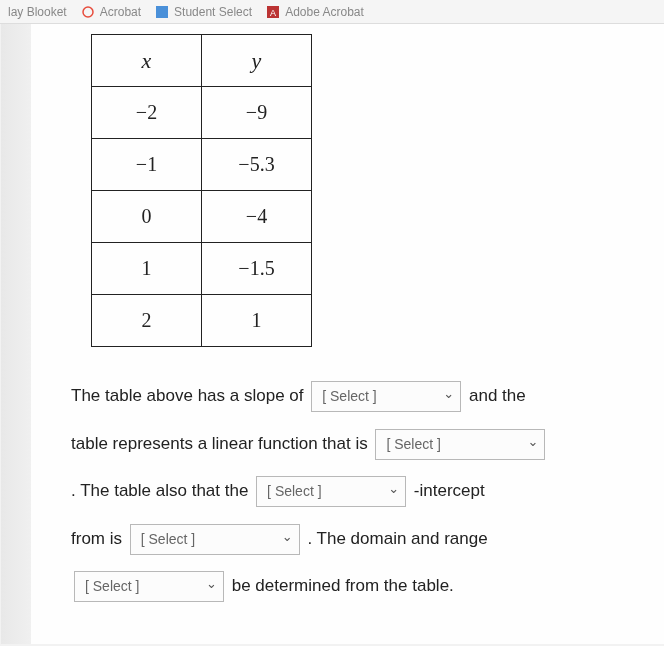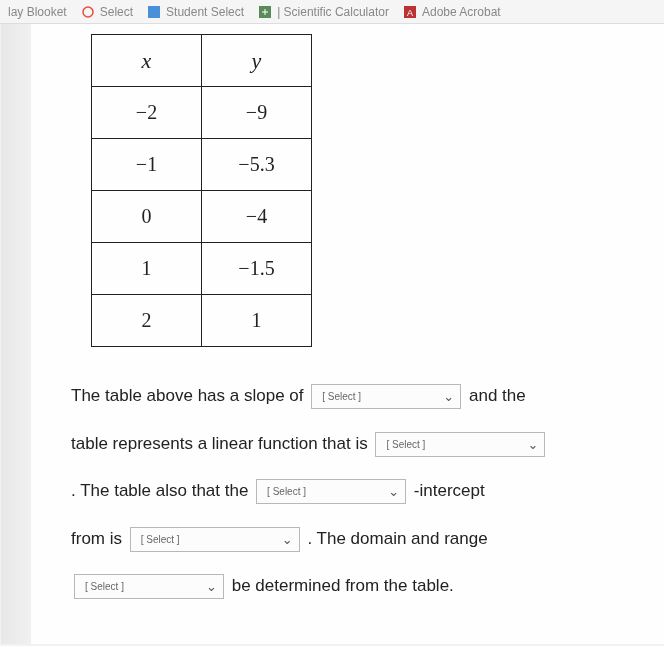--- a/index.html
+++ b/index.html
@@ -78,21 +78,21 @@
       font-size: 17px;
       color: #222;
       line-height: 2.8;
       max-width: 600px;
     }
     .select-box {
       display: inline-block;
       border: 1px solid #b8b8b8;
       background: #fcfcfc;
       padding: 4px 24px 4px 10px;
-      font-size: 10px;
+      font-size: 14px;
       color: #666;
       position: relative;
       vertical-align: middle;
       min-width: 130px;
       cursor: pointer;
       line-height: 1.5;
       margin: 0 3px;
     }
     .select-box.wide { min-width: 150px; }
     .select-box.wider { min-width: 170px; }
@@ -111,38 +111,29 @@
 <div class="bookmarks-bar">
   <div class="bookmark">
     <span>lay Blooket</span>
   </div>
   <div class="bookmark">
     <span class="bookmark-icon">
       <svg width="14" height="14" viewBox="0 0 14 14">
           <circle cx="7" cy="7" r="5" fill="none" stroke="#e74c3c" stroke-width="1.5"></circle>
         </svg>
     </span>
-    <span>Select</span>
+    <span>Acrobat</span>
   </div>
   <div class="bookmark">
     <span class="bookmark-icon">
       <svg width="14" height="14" viewBox="0 0 14 14">
           <rect x="1" y="1" width="12" height="12" fill="#4a90d9"></rect>
         </svg>
     </span>
     <span>Student Select</span>
-  </div>
-  <div class="bookmark">
-    <span class="bookmark-icon">
-      <svg width="14" height="14" viewBox="0 0 14 14">
-          <rect x="1" y="1" width="12" height="12" fill="#5a8a5a"></rect>
-          <path d="M4 7 L10 7 M7 4 L7 10" stroke="#fff" stroke-width="1"></path>
-        </svg>
-    </span>
-    <span>| Scientific Calculator</span>
   </div>
   <div class="bookmark">
     <span class="bookmark-icon">
       <svg width="14" height="14" viewBox="0 0 14 14">
           <rect x="1" y="1" width="12" height="12" fill="#b33"></rect>
           <text x="7" y="11" text-anchor="middle" fill="#fff" font-size="9" font-family="Arial">A</text>
         </svg>
     </span>
     <span>Adobe Acrobat</span>
   </div>

